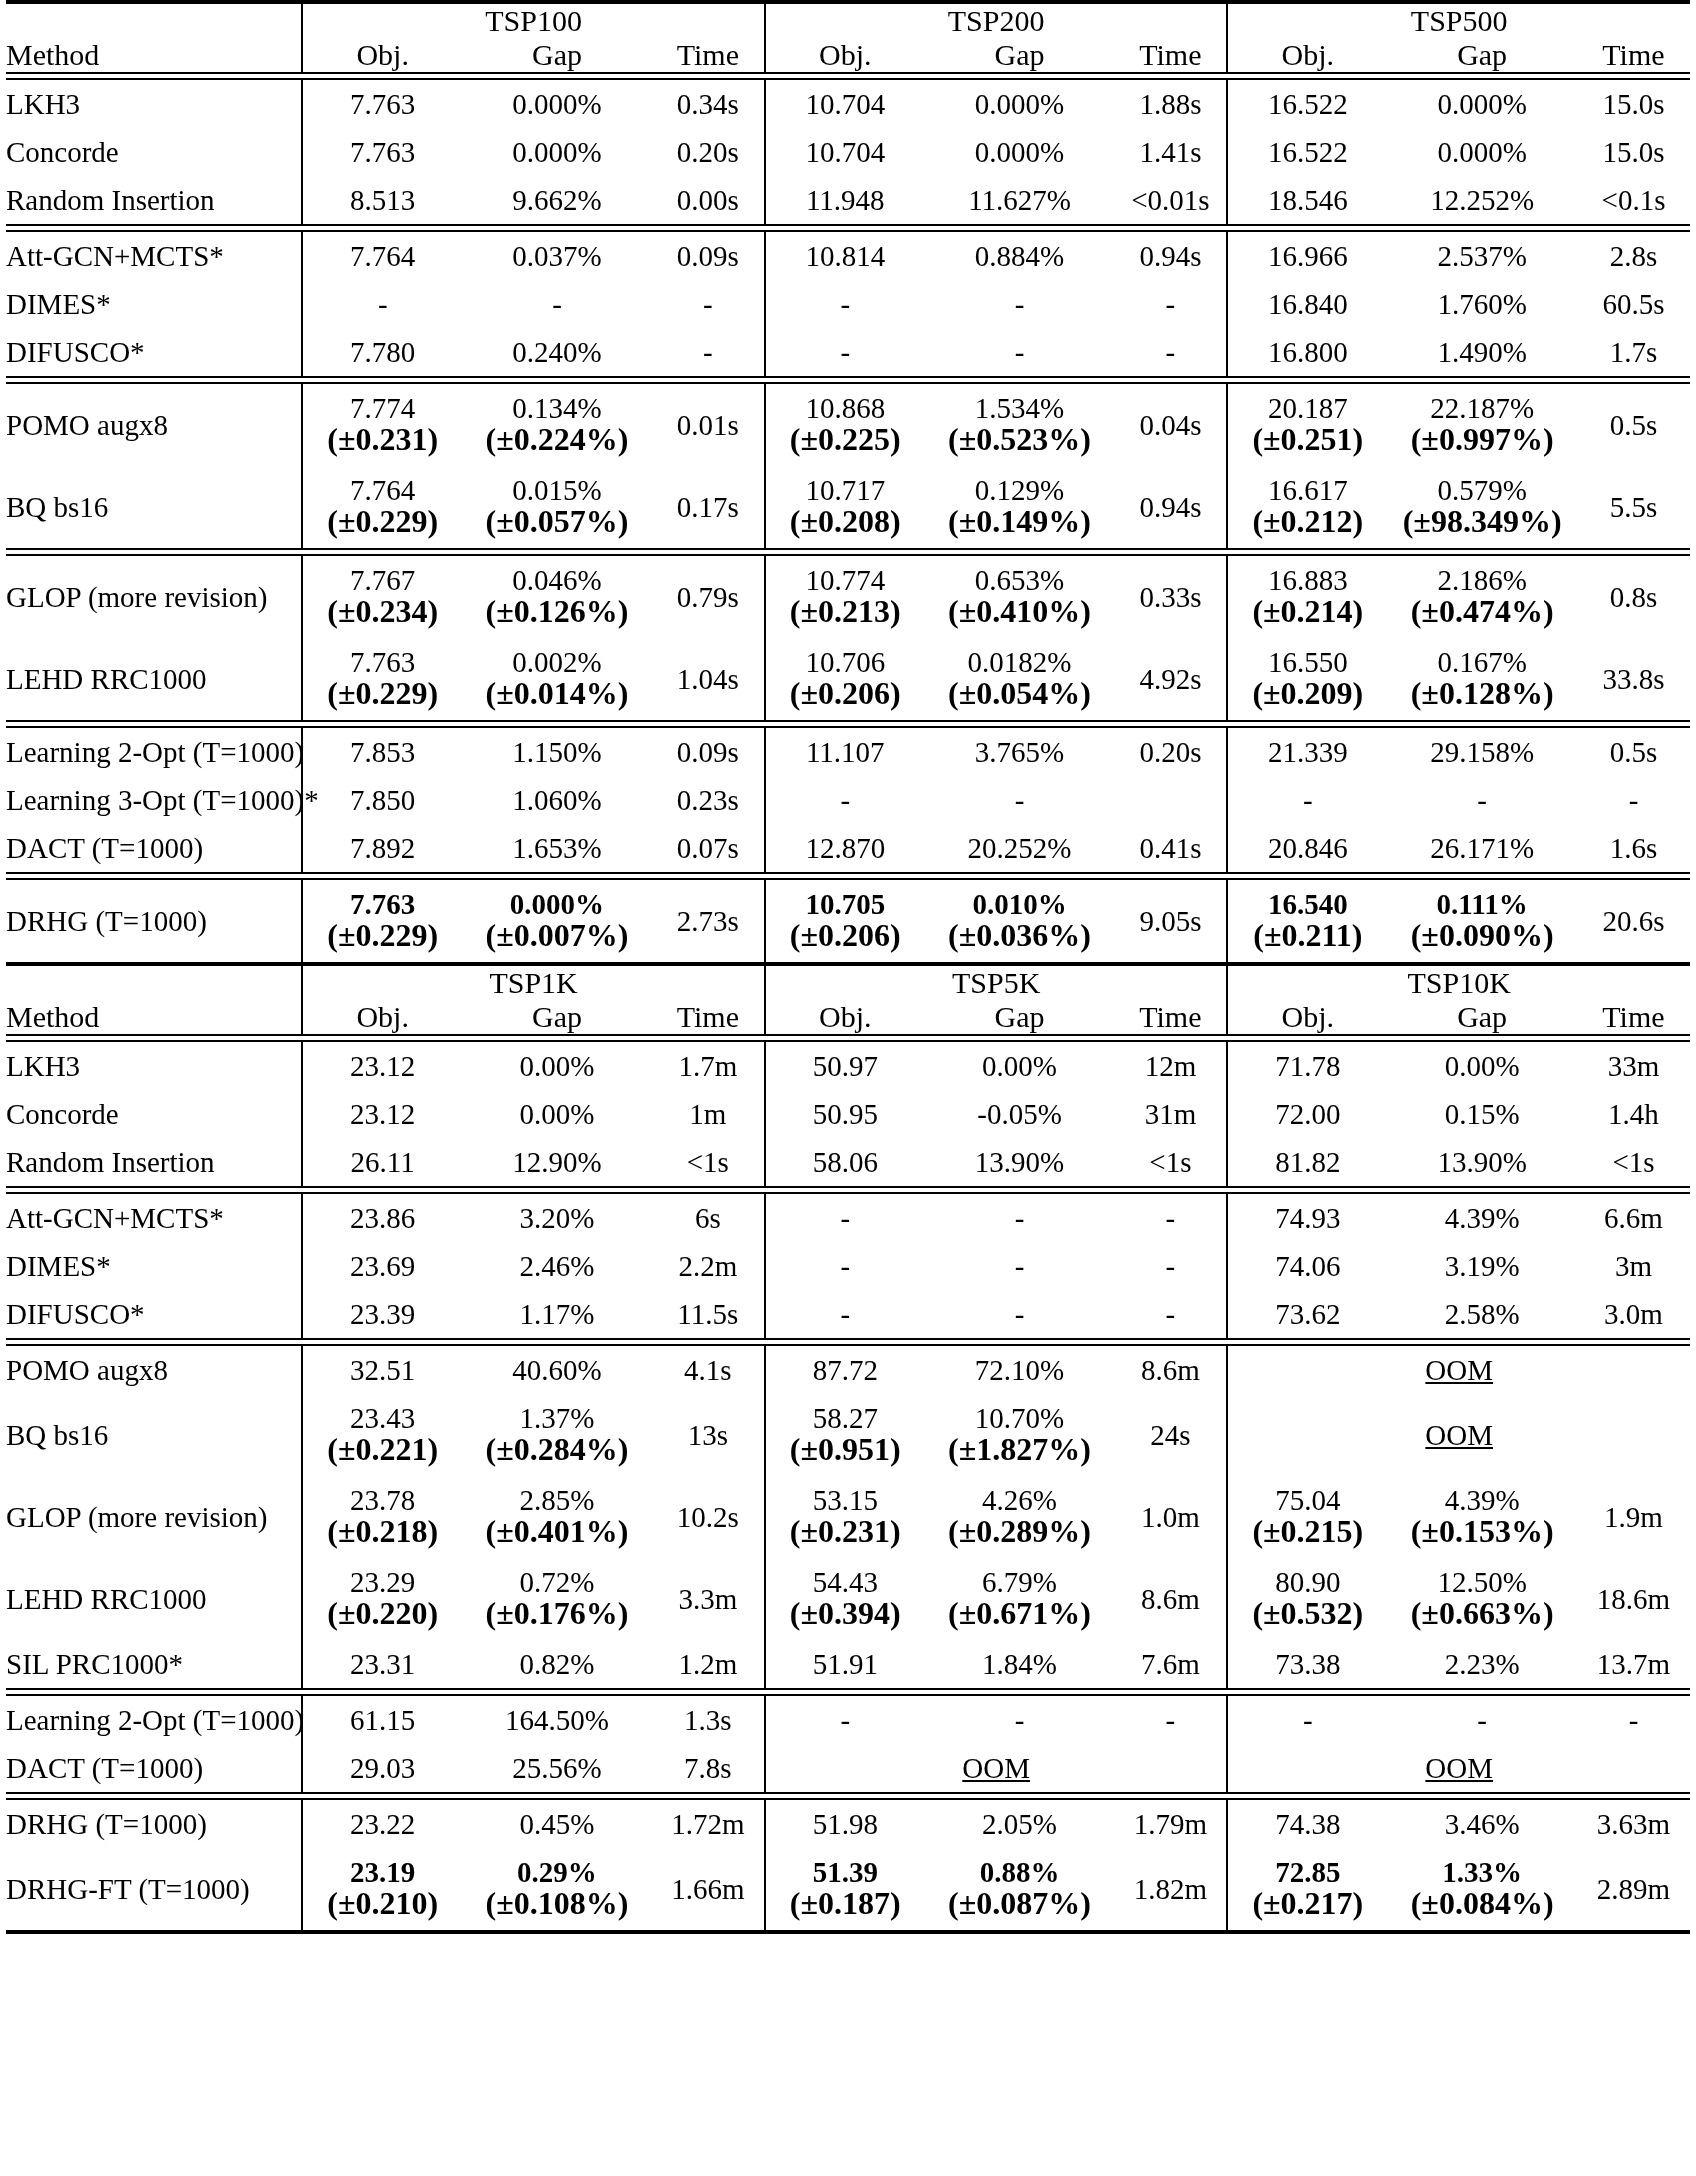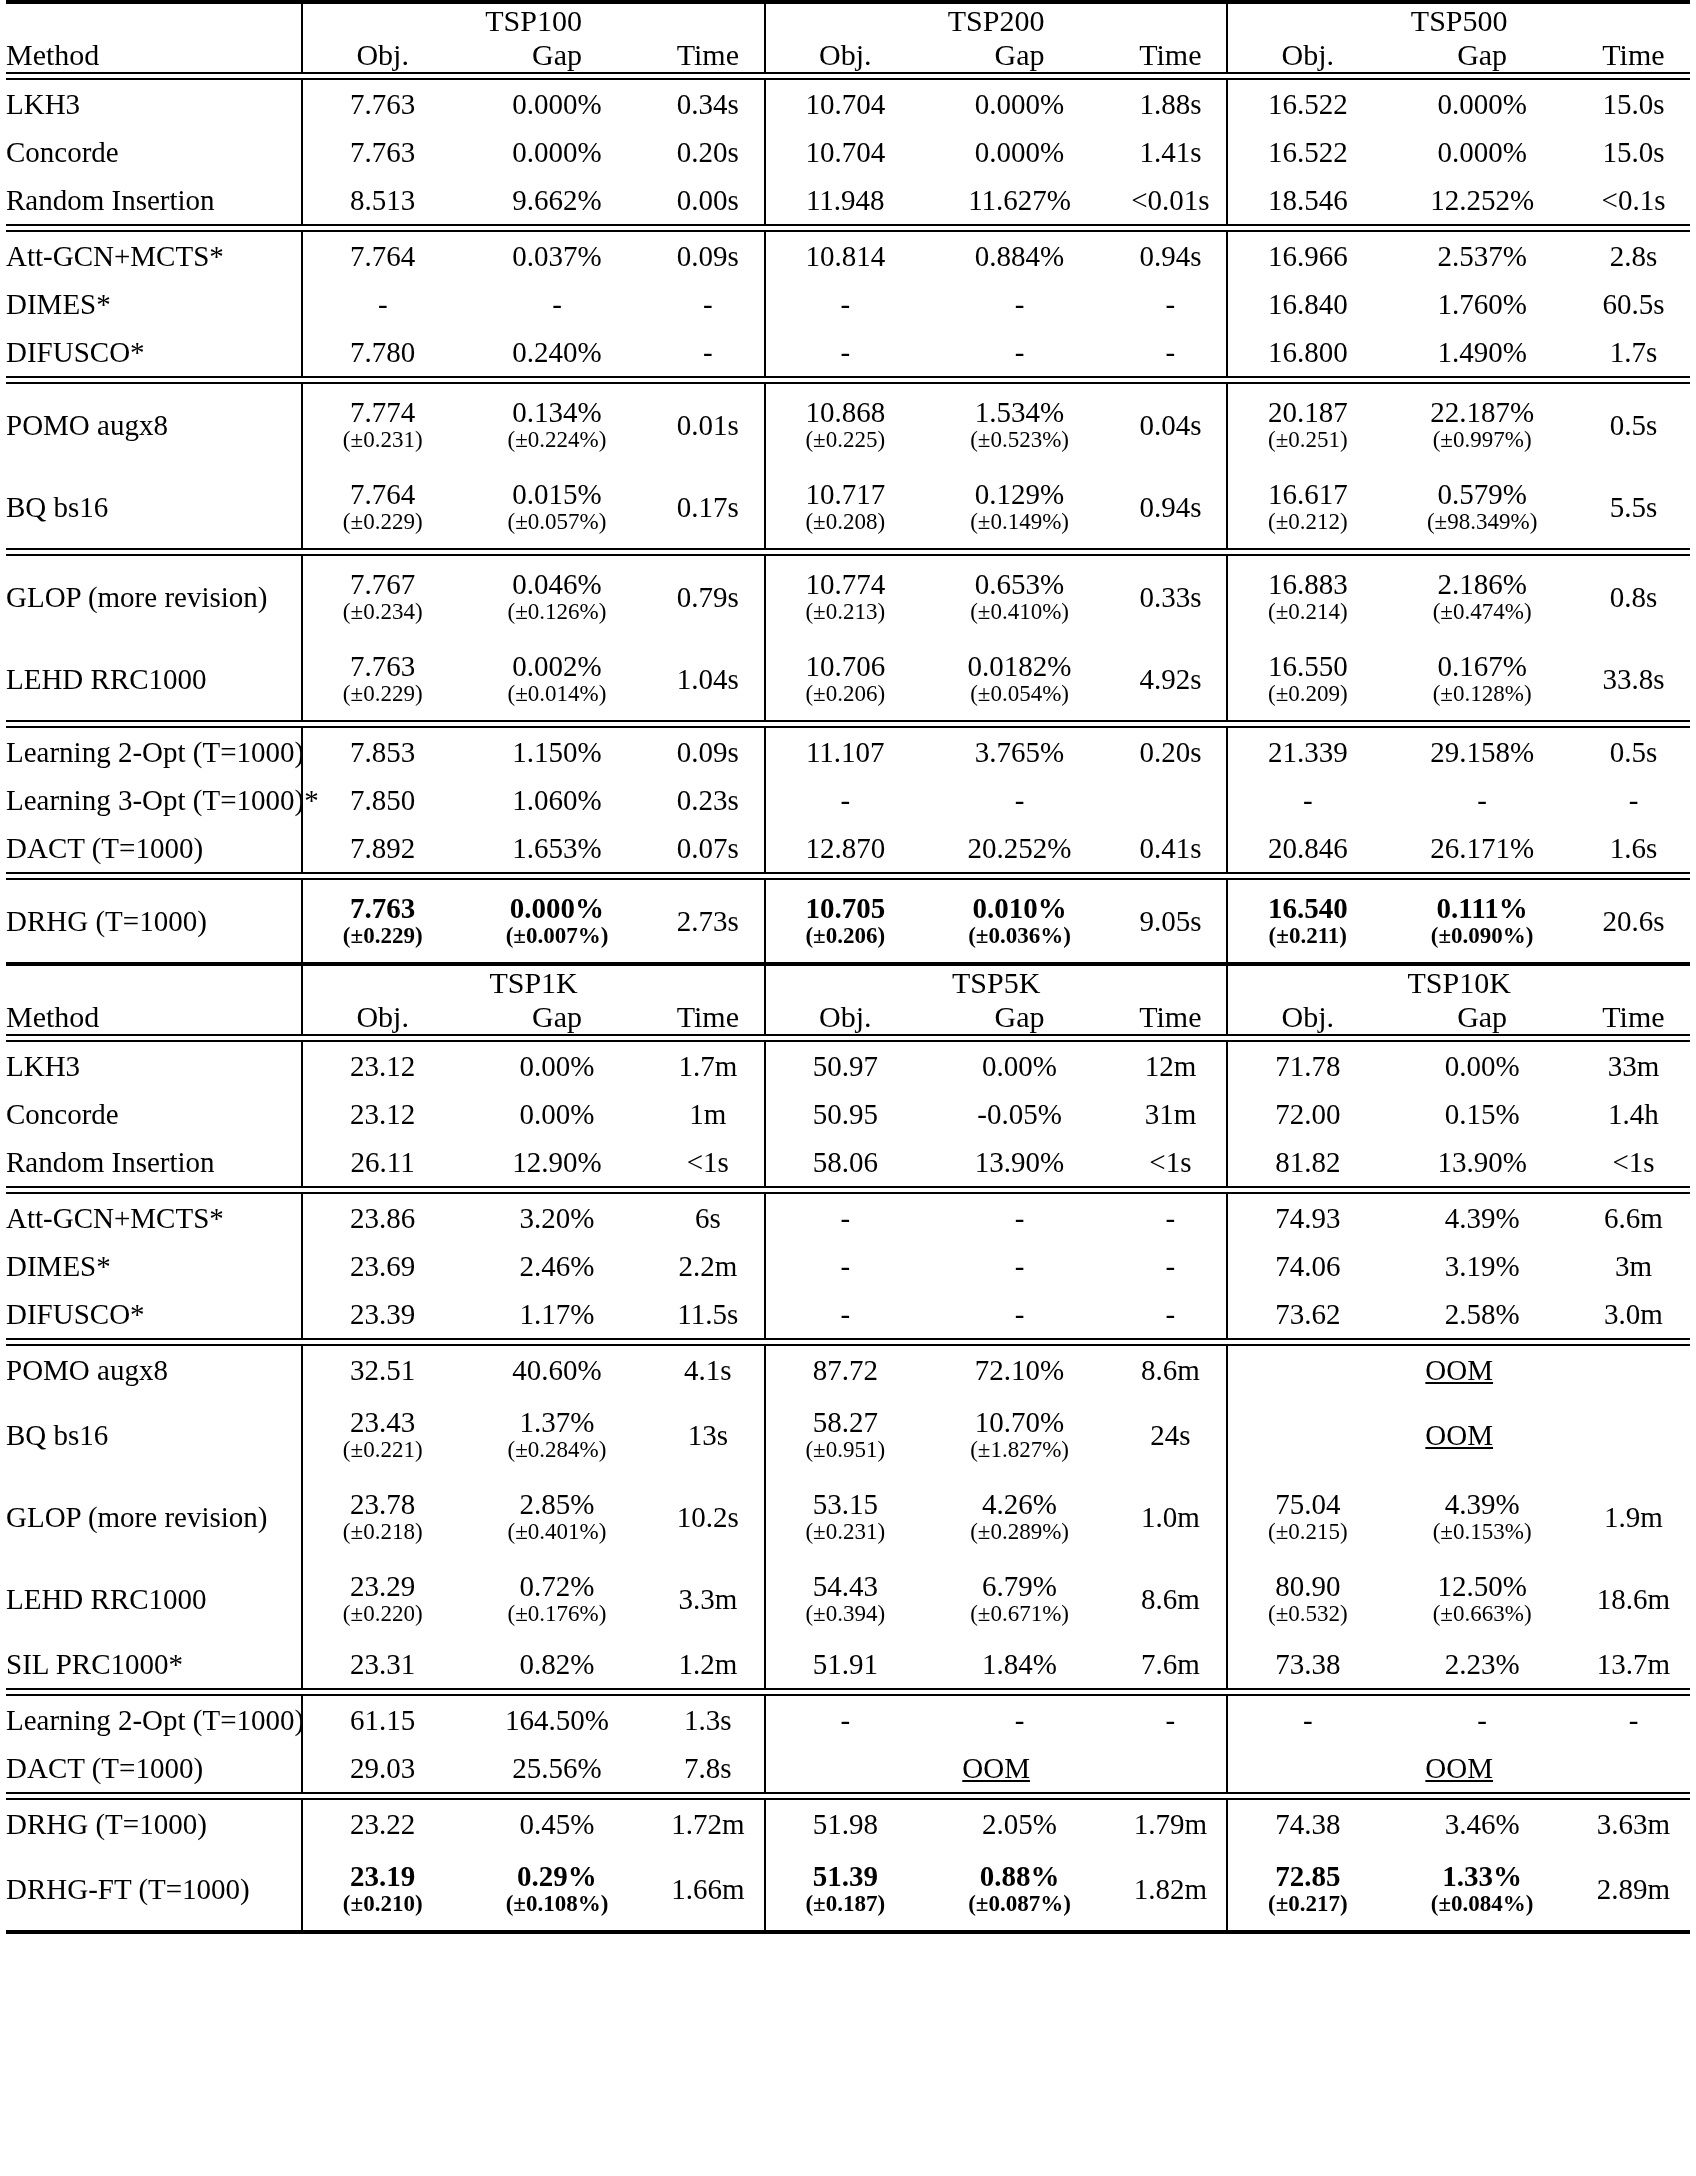--- a/index.html
+++ b/index.html
@@ -51,21 +51,21 @@
     vertical-align:bottom;padding-bottom:10px;
   }
   
   td.method{
     text-align:left;padding-left:10px;font-size:29px;white-space:nowrap;
   }
   td.num{text-align:center;font-size:29px;white-space:nowrap;}
   td.num.obj,td.num.gap{}
   .two{line-height:1.02;}
   .two .m{display:block;}
-  .two .s{display:block;font-size:23px;}
+  .two .s{display:block;font-size:32px;font-weight:bold;}
   .b{font-weight:bold;}
   .oom{text-align:center;font-size:29px;text-decoration:underline;}
   tr.r td{height:48px;}
   tr.r2 td{height:82px;}
 </style>
 </head>
 <body>
 
 <div class="sheet">
   <div id="tables-root">

